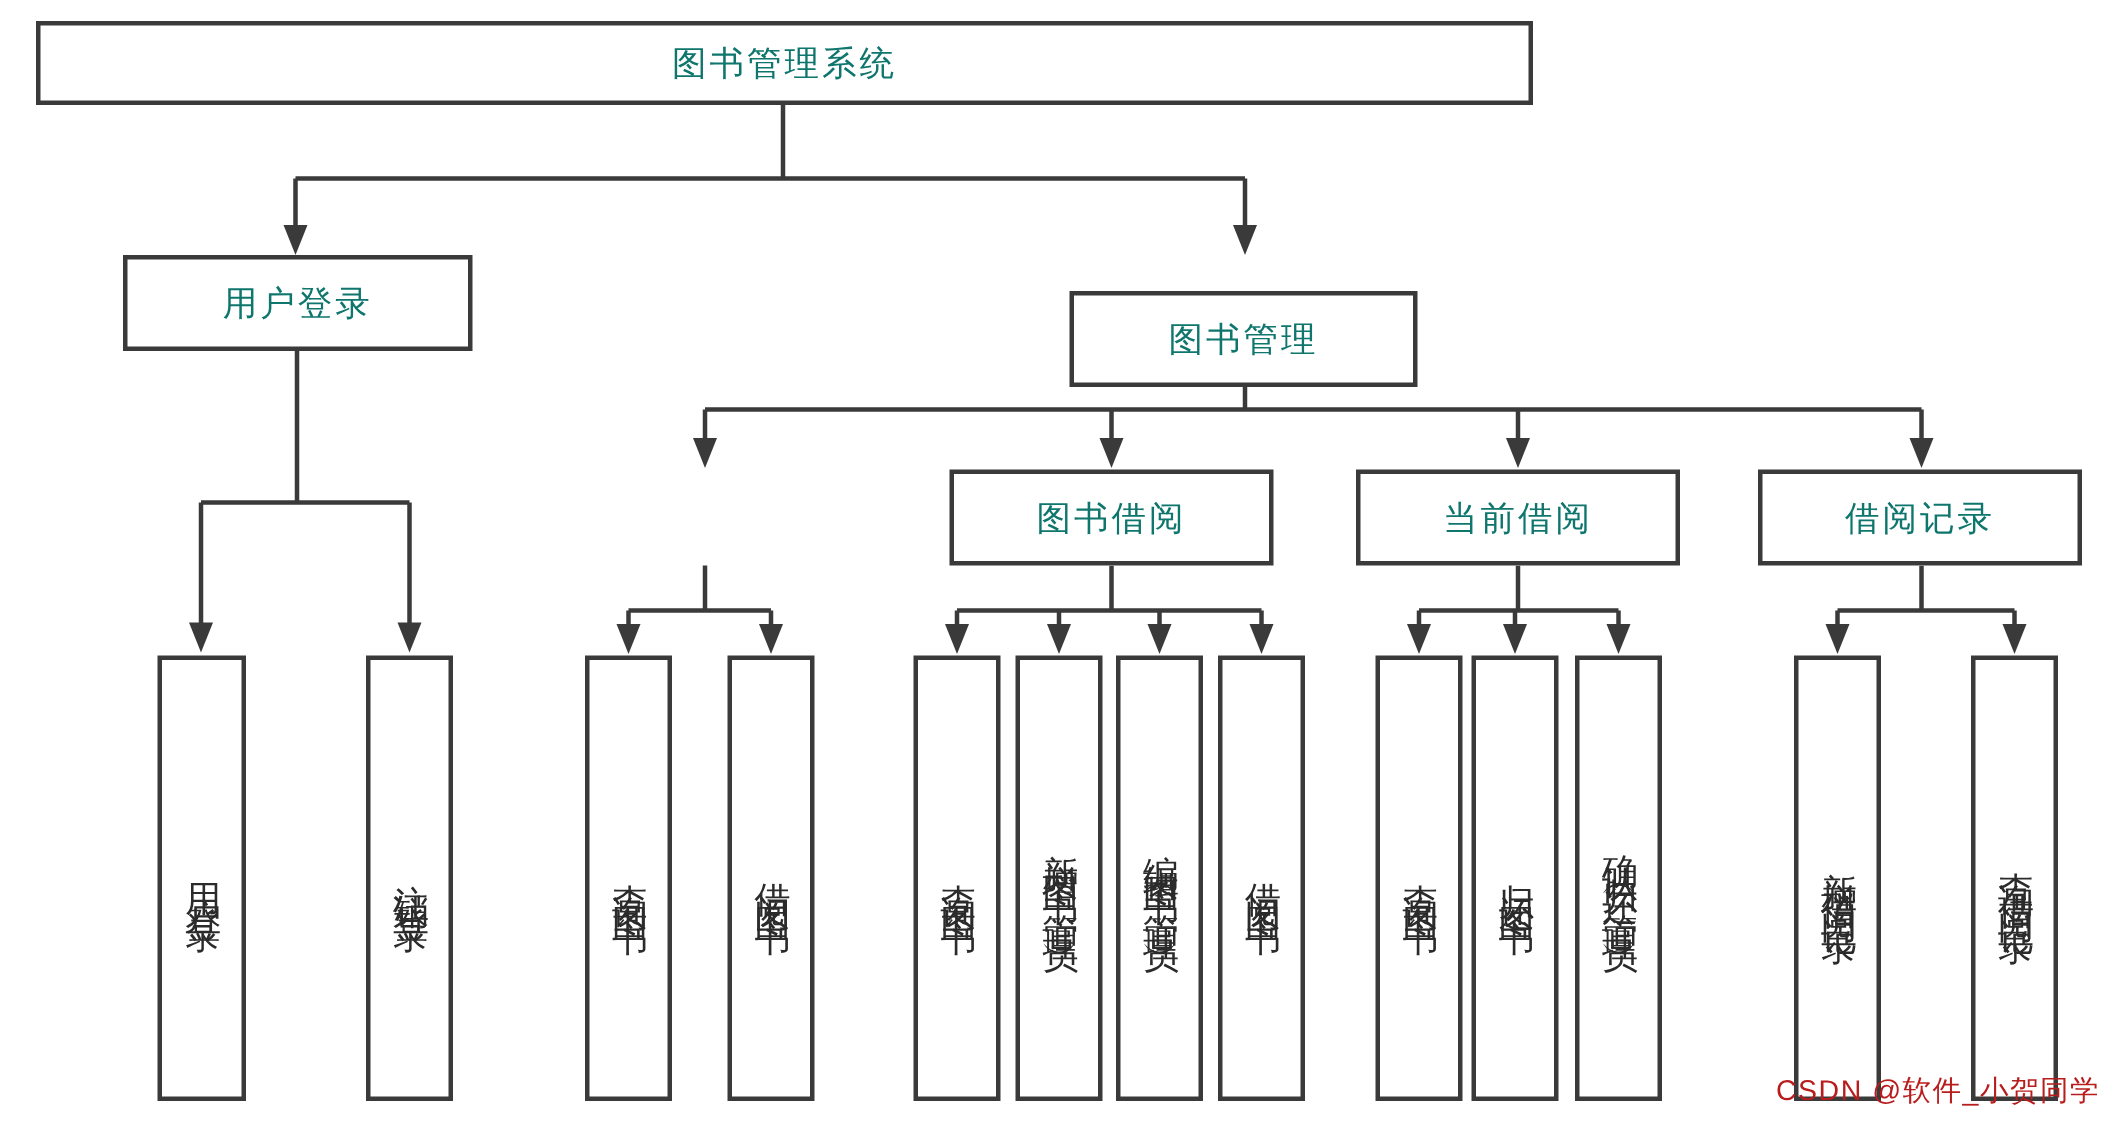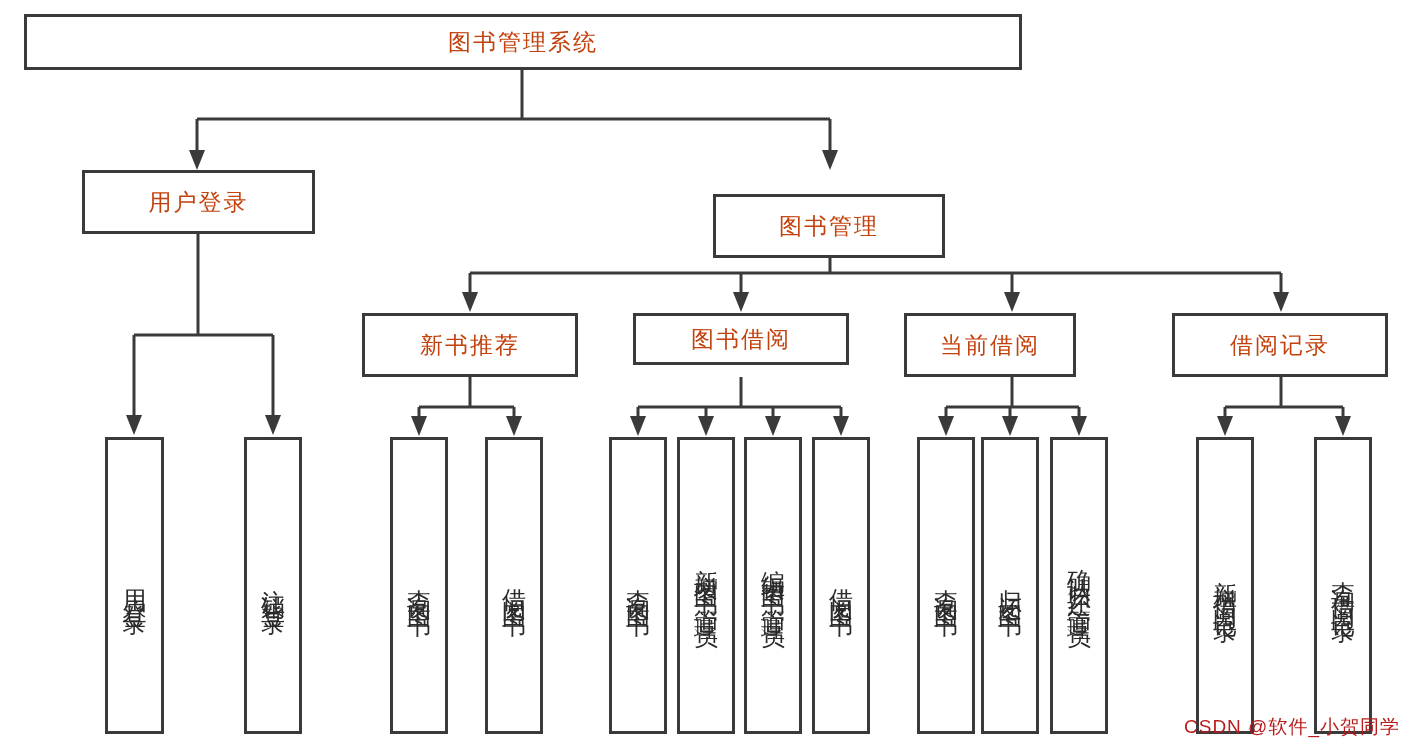--- a/index.html
+++ b/index.html
@@ -29,21 +29,21 @@
     background: #ffffff;
     display: flex;
     align-items: center;
     justify-content: center;
     color: #2b2b2b;
   }
   .h-label {
     font-size: 23px;
     letter-spacing: 2px;
     white-space: nowrap;
-    color: #c2410c;
+    color: #0f766e;
   }
   .leaf .v-label {
     writing-mode: vertical-rl;
     font-size: 24px;
     letter-spacing: 8px;
     line-height: 1;
     white-space: nowrap;
     color: #2b2b2b;
   }
   .watermark {
@@ -134,27 +134,24 @@
     <span class="h-label">图书管理系统</span>
   </div>
 
   <div class="node" style="left:82px; top:170px; width:233px; height:64px;">
     <span class="h-label">用户登录</span>
   </div>
   <div class="node" style="left:713px; top:170px; width:232px; height:64px;margin-top:24px;">
     <span class="h-label">图书管理</span>
   </div>
 
-  <div class="node" style="left:362px; top:313px; width:216px; height:64px;">
-    <span class="h-label">新书推荐</span>
-  </div>
-  <div class="node" style="left:633px; top:313px; width:216px; height:52px;text-align:right;">
+  <div class="node" style="left:633px; top:313px; width:216px; height:64px;text-align:right;">
     <span class="h-label">图书借阅</span>
   </div>
-  <div class="node" style="left:904px; top:313px; width:172px; height:64px;">
+  <div class="node" style="left:904px; top:313px; width:216px; height:64px;">
     <span class="h-label">当前借阅</span>
   </div>
   <div class="node" style="left:1172px; top:313px; width:216px; height:64px;">
     <span class="h-label">借阅记录</span>
   </div>
 
   <div class="node leaf" style="left:105px; top:437px; width:59px; height:297px;">
     <span class="v-label">用户登录</span>
   </div>
   <div class="node leaf" style="left:244px; top:437px; width:58px; height:297px;">

